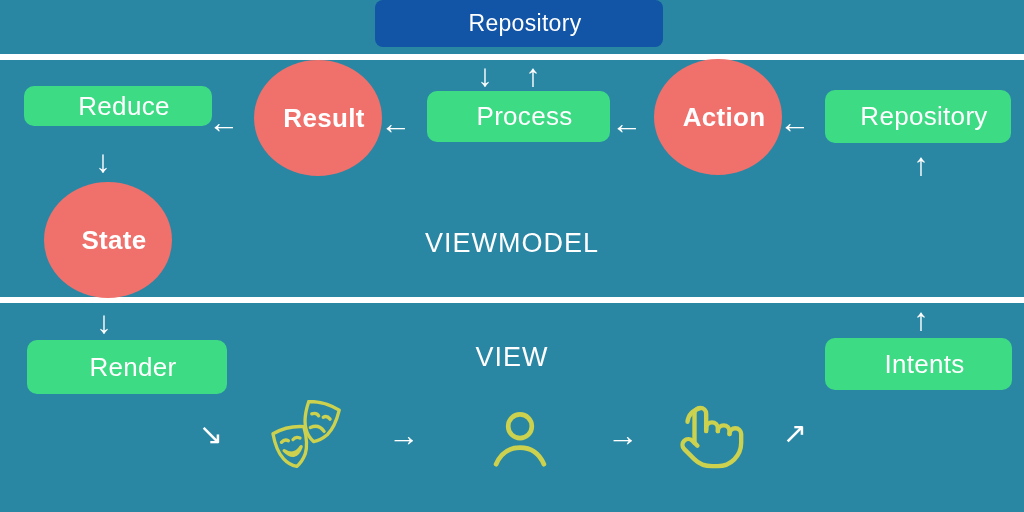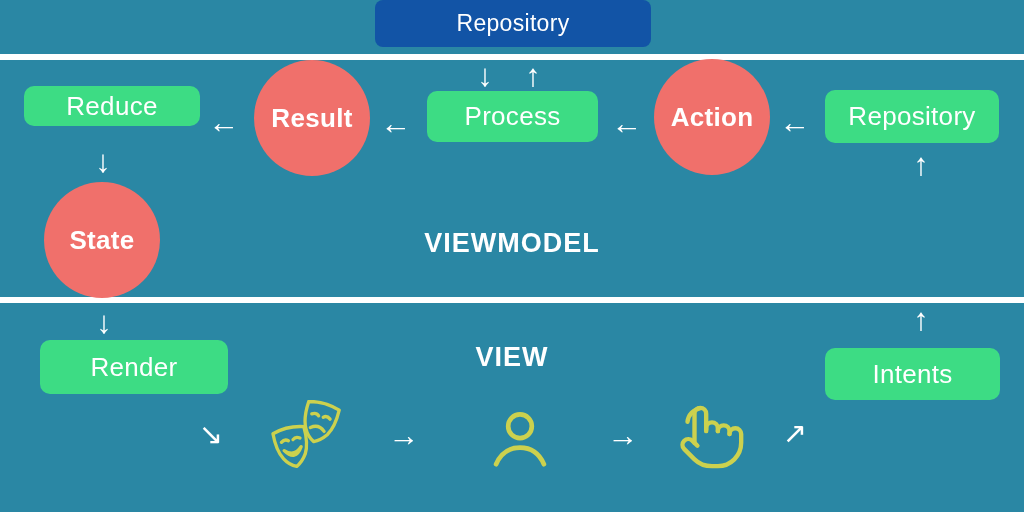--- a/index.html
+++ b/index.html
@@ -4,28 +4,28 @@
 <style>
   html,body{margin:0;padding:0;}
   body{font-family:"Liberation Sans","DejaVu Sans",sans-serif;}
   .stage{
     position:relative;width:1024px;height:512px;overflow:hidden;
     background:var(--background,#2a87a4);color:var(--text-white,#fff);
   }
   .divider{position:absolute;left:0;width:1024px;height:6px;background:var(--divider-white,#fff);}
   .node{
     position:absolute;display:flex;align-items:center;justify-content:center;
-    color:var(--text-white,#fff);font-size:26px;letter-spacing:.3px;
+    color:var(--text-white,#fff);font-size:26px;letter-spacing:.3px;padding-left:12px;
   }
   .rect{background:var(--node-green,#3ddc84);border-radius:10px;}
   .repo{background:var(--repository-blue,#1254a6);border-radius:8px;font-size:23px;}
   .circle{background:var(--node-red,#f0706b);border-radius:50%;font-weight:bold;}
   .band-label{
     position:absolute;transform:translate(-50%,-50%);
-    font-weight:bold;font-size:27px;letter-spacing:1px;color:var(--text-white,#fff);
+    font-weight:normal;font-size:27px;letter-spacing:1px;color:var(--text-white,#fff);
   }
   .arrow{
     position:absolute;transform:translate(-50%,-50%);
     font-size:31px;line-height:1;color:var(--text-white,#fff);font-weight:400;
   }
   .arrow.diag{font-size:29px;}
   .glyph-icon{position:absolute;transform:translate(-50%,-50%);display:block;}
   .glyph-icon svg{display:block;stroke:var(--icon-yellow,#ccd14e);fill:none;
     stroke-linecap:round;stroke-linejoin:round;}
 </style>
@@ -41,22 +41,22 @@
 
   <div class="node rect" style="left:24px;top:86px;width:176px;height:40px">Reduce</div>
   <div class="node circle" style="left:254px;top:60px;width:116px;height:116px">Result</div>
   <div class="node circle" style="left:654px;top:59px;width:116px;height:116px">Action</div>
   <div class="node rect" style="left:427px;top:91px;width:171px;height:51px">Process</div>
   <div class="node rect" style="left:825px;top:90px;width:174px;height:53px">Repository</div>
   <div class="node circle" style="left:44px;top:182px;width:116px;height:116px">State</div>
 
   <div class="band-label" style="left:512px;top:243px">VIEWMODEL</div>
 
-  <div class="node rect" style="left:40px;top:340px;width:188px;height:54px">Render</div>
-  <div class="node rect" style="left:825px;top:348px;width:175px;height:52px">Intents</div>
+  <div class="node rect" style="left:27px;top:340px;width:188px;height:54px">Render</div>
+  <div class="node rect" style="left:825px;top:338px;width:175px;height:52px">Intents</div>
 
   <div class="band-label" style="left:512px;top:357px">VIEW</div>
 
   <span class="arrow" style="left:224px;top:122px">←</span>
   <span class="arrow" style="left:396px;top:123px">←</span>
   <span class="arrow" style="left:627px;top:123px">←</span>
   <span class="arrow" style="left:795px;top:122px">←</span>
   <span class="arrow" style="left:485px;top:75px">↓</span>
   <span class="arrow" style="left:533px;top:75px">↑</span>
   <span class="arrow" style="left:103px;top:161px">↓</span>

